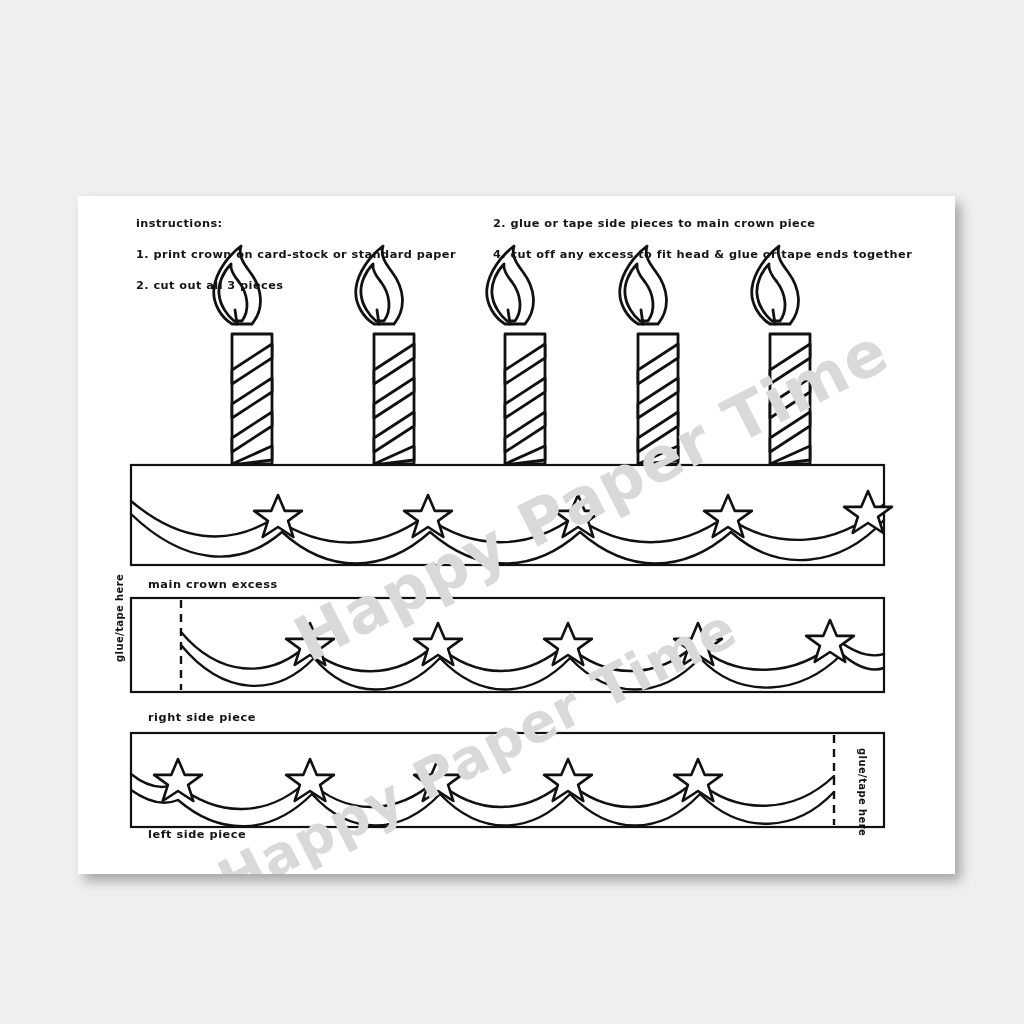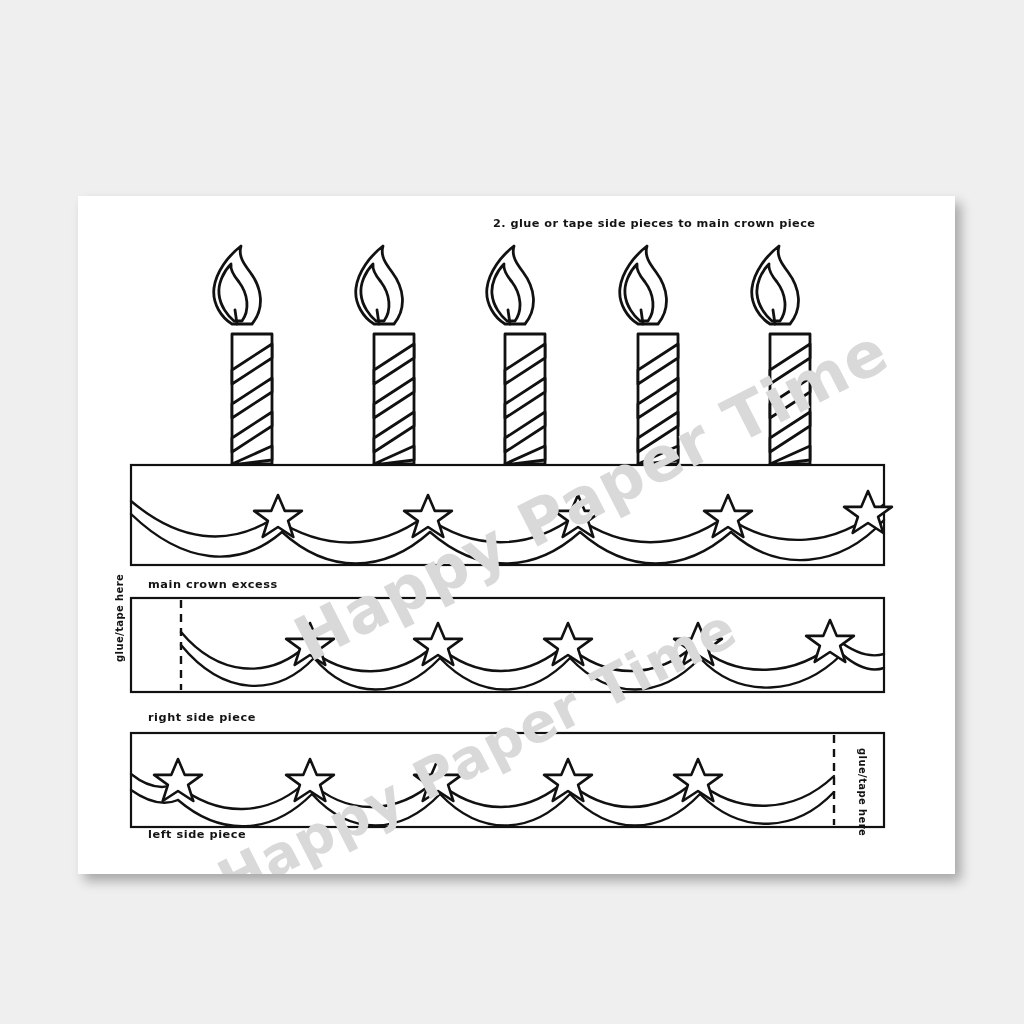--- a/index.html
+++ b/index.html
@@ -309,23 +309,29 @@
           </g>
 
         </svg>
       </div>
 
       <div class="wm-layer">
         <div class="watermark wm-1">Happy Paper Time</div>
         <div class="watermark wm-2">Happy Paper Time</div>
       </div>
 
+      <div class="instructions ins-col-left">
+        <p class="ins-line">instructions:</p>
+        <p class="ins-line">1. print crown on card-stock or standard paper</p>
+        <p class="ins-line">2. cut out all 3 pieces</p>
+      </div>
 
       <div class="instructions ins-col-right">
         <p class="ins-line">2. glue or tape side pieces to main crown piece</p>
+        <p class="ins-line">4. cut off any excess to fit head &amp; glue or tape ends together</p>
       </div>
 
       <div class="piece-label lbl-main">main crown excess</div>
       <div class="piece-label lbl-right">right side piece</div>
       <div class="piece-label lbl-left">left side piece</div>
 
       <div class="glue-label glue-right">glue/tape here</div>
       <div class="glue-label glue-left">glue/tape here</div>
 
     </div>

